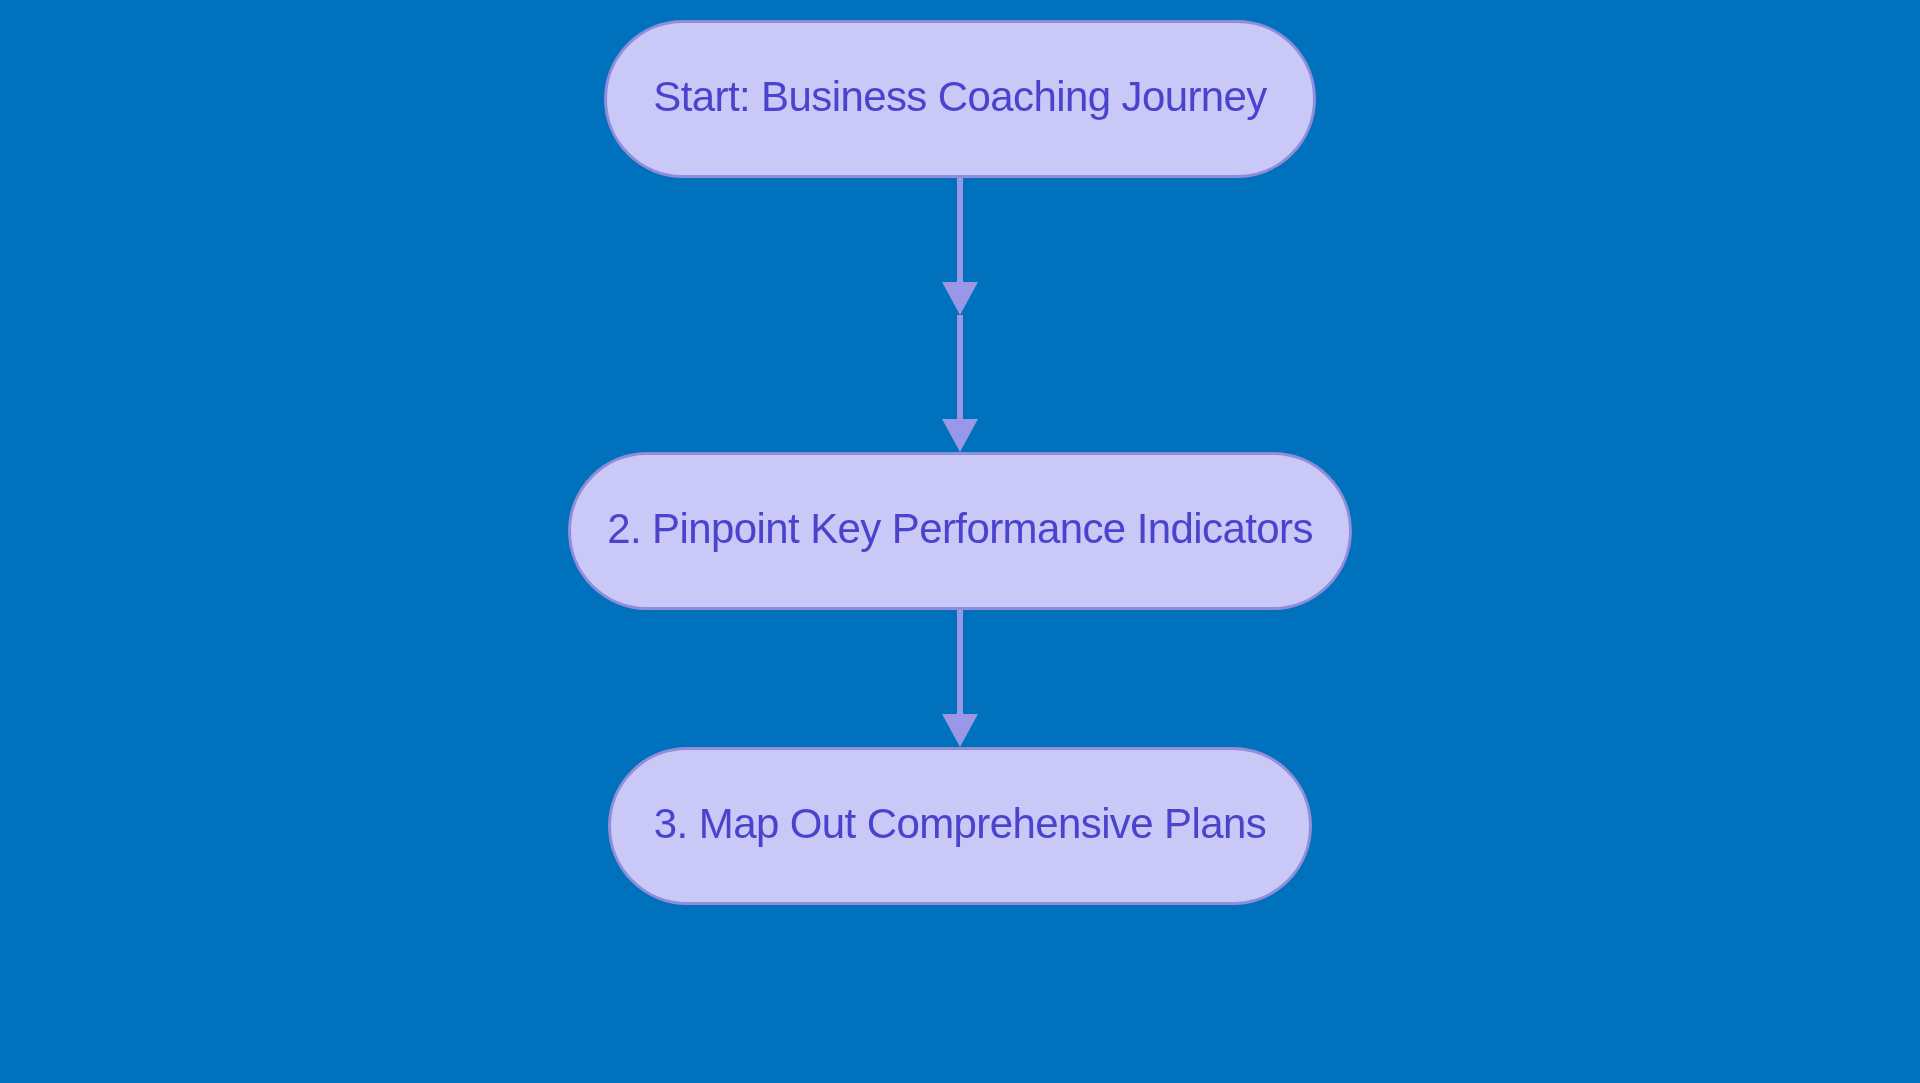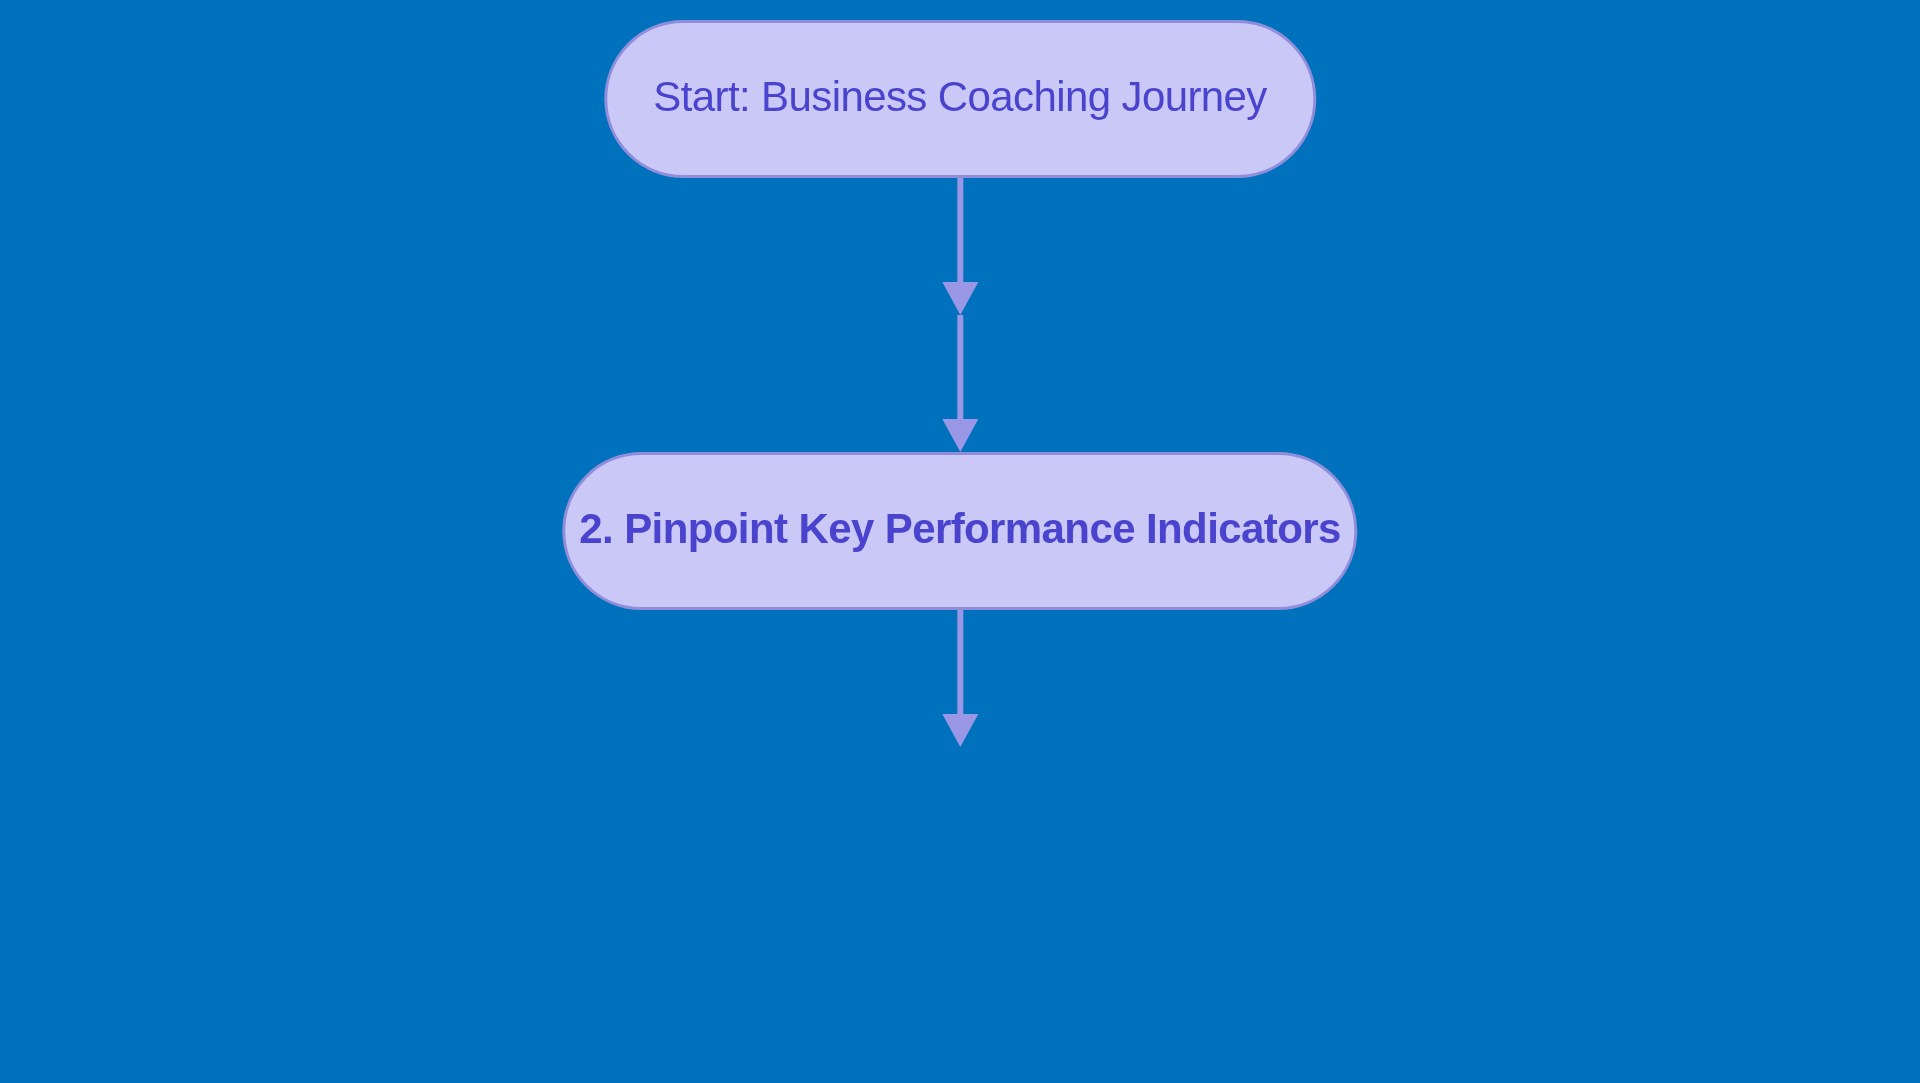--- a/index.html
+++ b/index.html
@@ -44,21 +44,21 @@
   }
   .node .label {
     color: var(--text);
     font-size: 42px;
     letter-spacing: -0.6px;
     line-height: 1;
     padding-bottom: 4px;
   }
   .n1 { min-width: 712px; }
   .n2 { min-width: 582px; }
-  .n3 { min-width: 784px; font-weight: bold; }
+  .n3 { min-width: 784px; }
   .n4 { min-width: 704px; }
   .edge {
     height: 137px;
     display: flex;
     flex-direction: column;
     align-items: center;
   }
   .edge .shaft {
     width: 6px;
     height: 104px;
@@ -95,15 +95,18 @@
 
     <div class="node n3">
       <span class="label">2. Pinpoint Key Performance Indicators</span>
     </div>
 
     <div class="edge">
       <div class="shaft"></div>
       <div class="head"></div>
     </div>
 
+    <div class="node n4">
+      <span class="label">3. Map Out Comprehensive Plans</span>
+    </div>
 
   </div>
 </div>
 
 </body></html>

